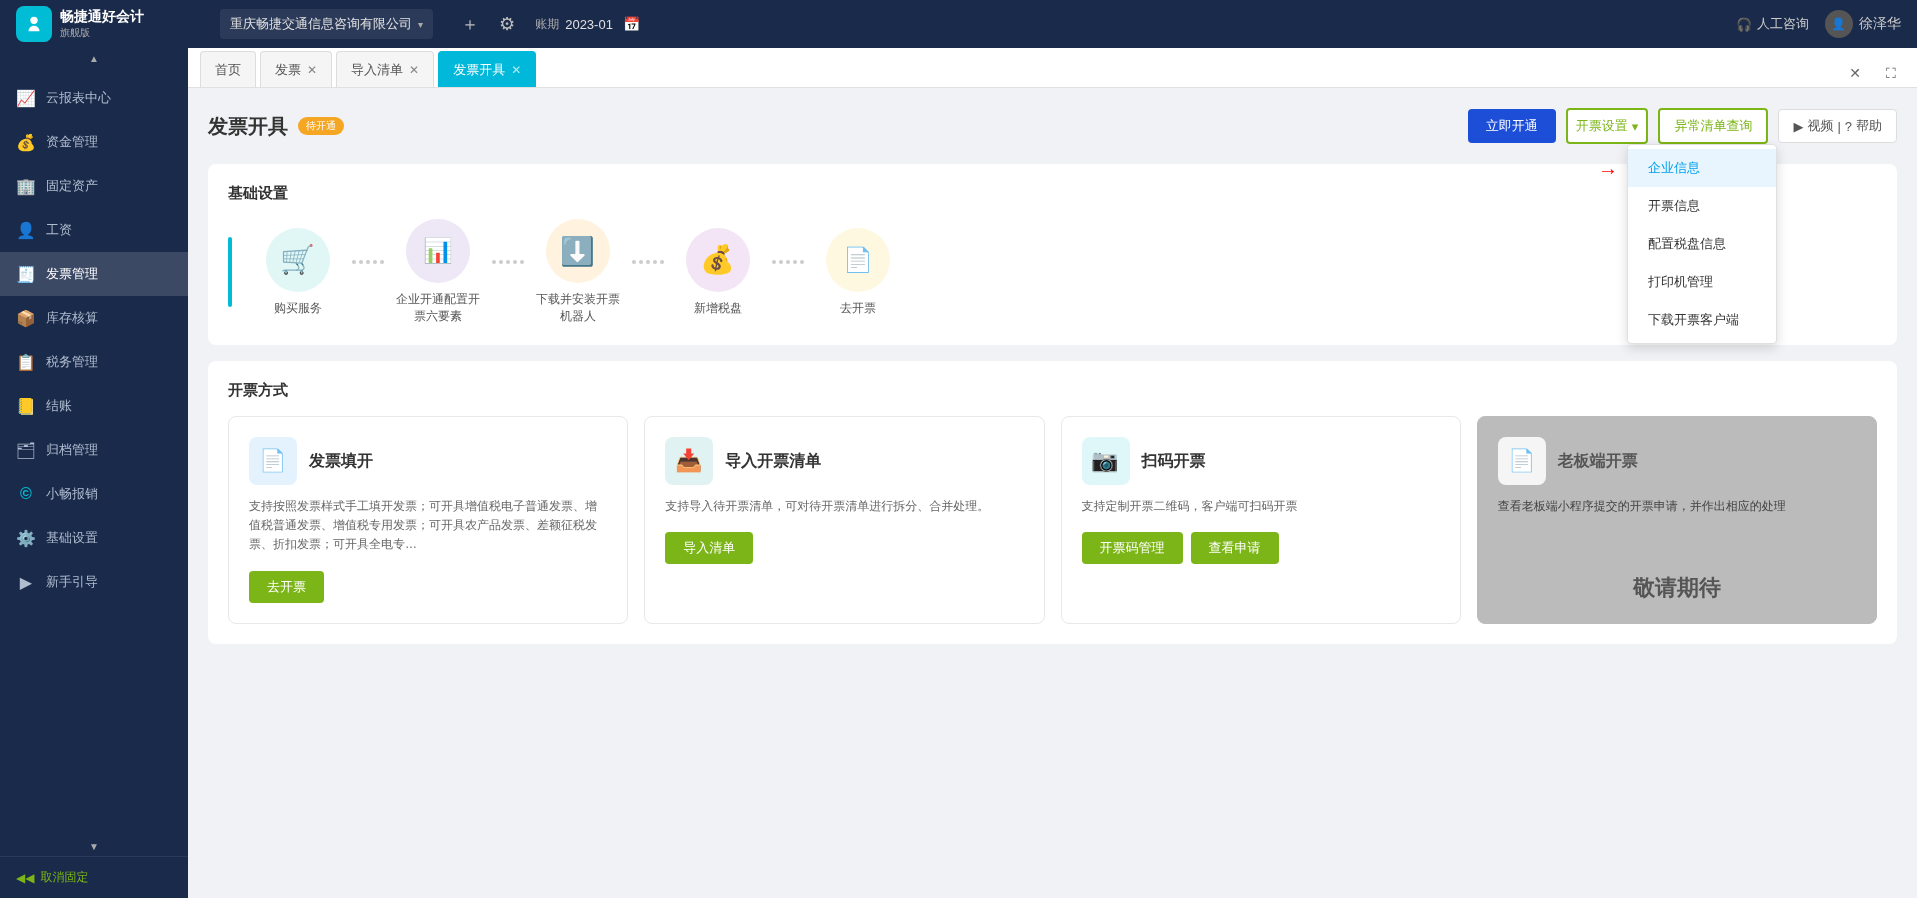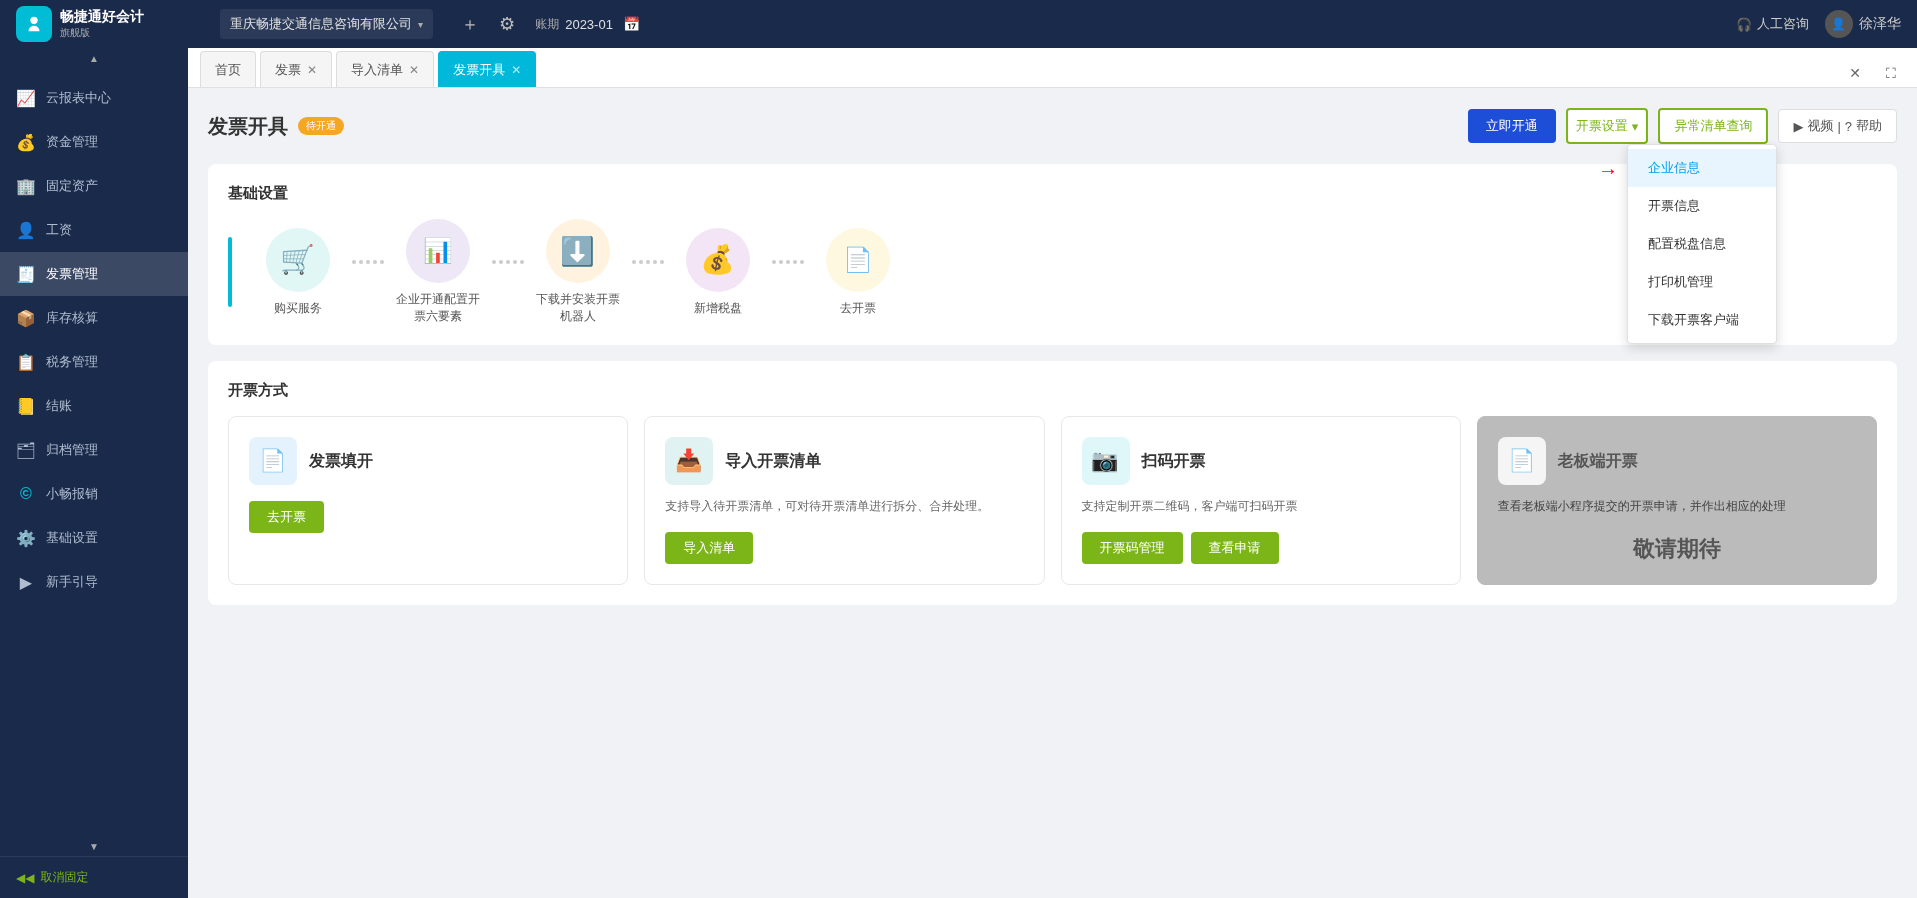--- a/index.html
+++ b/index.html
@@ -357,20 +357,21 @@
 
         <div class="section">
           <div class="section-title">开票方式</div>
           <div class="methods-grid">
 
             <div class="method-card">
               <div class="method-header">
                 <div class="method-icon blue" style="background:#e3f2fd; color:#1565c0;">📄</div>
                 <span class="method-title">发票填开</span>
               </div>
+              <div class="method-desc">支持按照发票样式手工填开发票；可开具增值税电子普通发票、增值税普通发票、增值税专用发票；可开具农产品发票、差额征税发票、折扣发票；可开具全电专…</div>
               <div class="method-actions">
                 <button class="btn-go">去开票</button>
               </div>
             </div>
 
             <div class="method-card">
               <div class="method-header">
                 <div class="method-icon teal" style="background:#e0f2f1; color:#00695c;">📥</div>
                 <span class="method-title">导入开票清单</span>
               </div>

